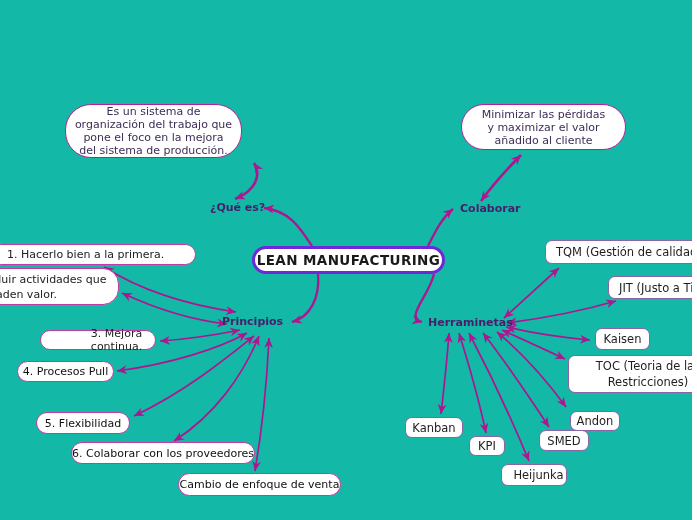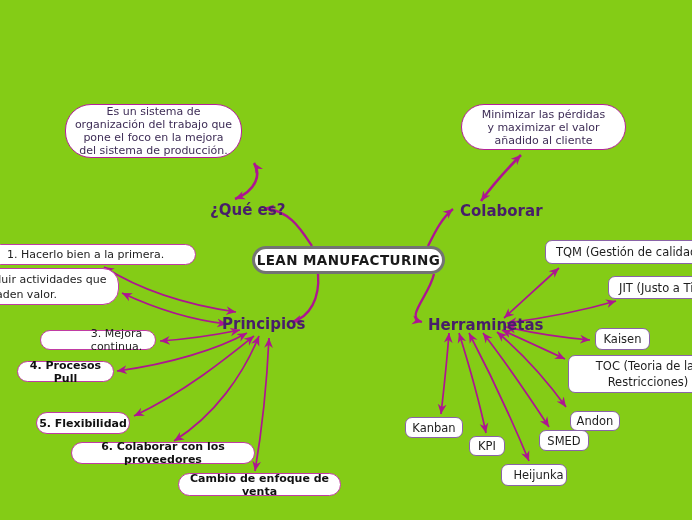--- a/index.html
+++ b/index.html
@@ -1,32 +1,32 @@
 <!DOCTYPE html>
 <html><head>
 <meta charset="utf-8">
 <style>
   html,body{margin:0;padding:0;background:#ffffff;}
-  #stage{position:relative;width:692px;height:520px;overflow:hidden;background:#84cc16;
+  #stage{position:relative;width:692px;height:520px;overflow:hidden;background:#14b8a6;
          font-family:"DejaVu Sans","Liberation Sans",sans-serif;}
   svg.wires{position:absolute;left:0;top:0;z-index:1;}
   .node{position:absolute;z-index:2;background:#fff;box-sizing:border-box;
         display:flex;align-items:center;justify-content:center;text-align:center;
         color:#222;}
   .pill{border:1.6px solid #c03ba4;border-radius:12px;font-size:11px;}
   .pill2{border:1.6px solid #c03ba4;border-radius:16px;font-size:11px;line-height:15px;
          justify-content:flex-start;text-align:left;padding-left:8px;}
-  .bold{font-weight:bold;color:#111;}
+  .bold{font-weight:normal;color:#111;}
   .tool{border:1.4px solid #8a64a8;border-radius:7px;font-size:11.5px;color:#1e1e1e;}
   .nowrap{white-space:nowrap;justify-content:flex-start;padding:0 10px;}
   .bubble{border:1.6px solid #b5209a;border-radius:26px;color:#3e2d56;
           font-size:11px;line-height:13px;flex-direction:column;}
   .bubble span{display:block;}
-  .maplabel{position:absolute;z-index:2;font-weight:bold;font-size:15px;color:#471e6a;}
-  .center{border:3px solid #737373;border-radius:15px;font-weight:bold;
+  .maplabel{position:absolute;z-index:2;font-weight:bold;font-size:11px;color:#471e6a;}
+  .center{border:3px solid #6d28d9;border-radius:15px;font-weight:bold;
           font-size:13.5px;letter-spacing:.4px;color:#1a1a1a;}
 </style>
 </head>
 <body>
 
 <div id="stage">
 
   <svg class="wires" width="697" height="520" viewBox="0 0 697 520">
     <defs>
       <marker id="ah" markerUnits="userSpaceOnUse" markerWidth="11" markerHeight="11" viewBox="0 0 10 10" refX="9" refY="5" orient="auto-start-reverse">

